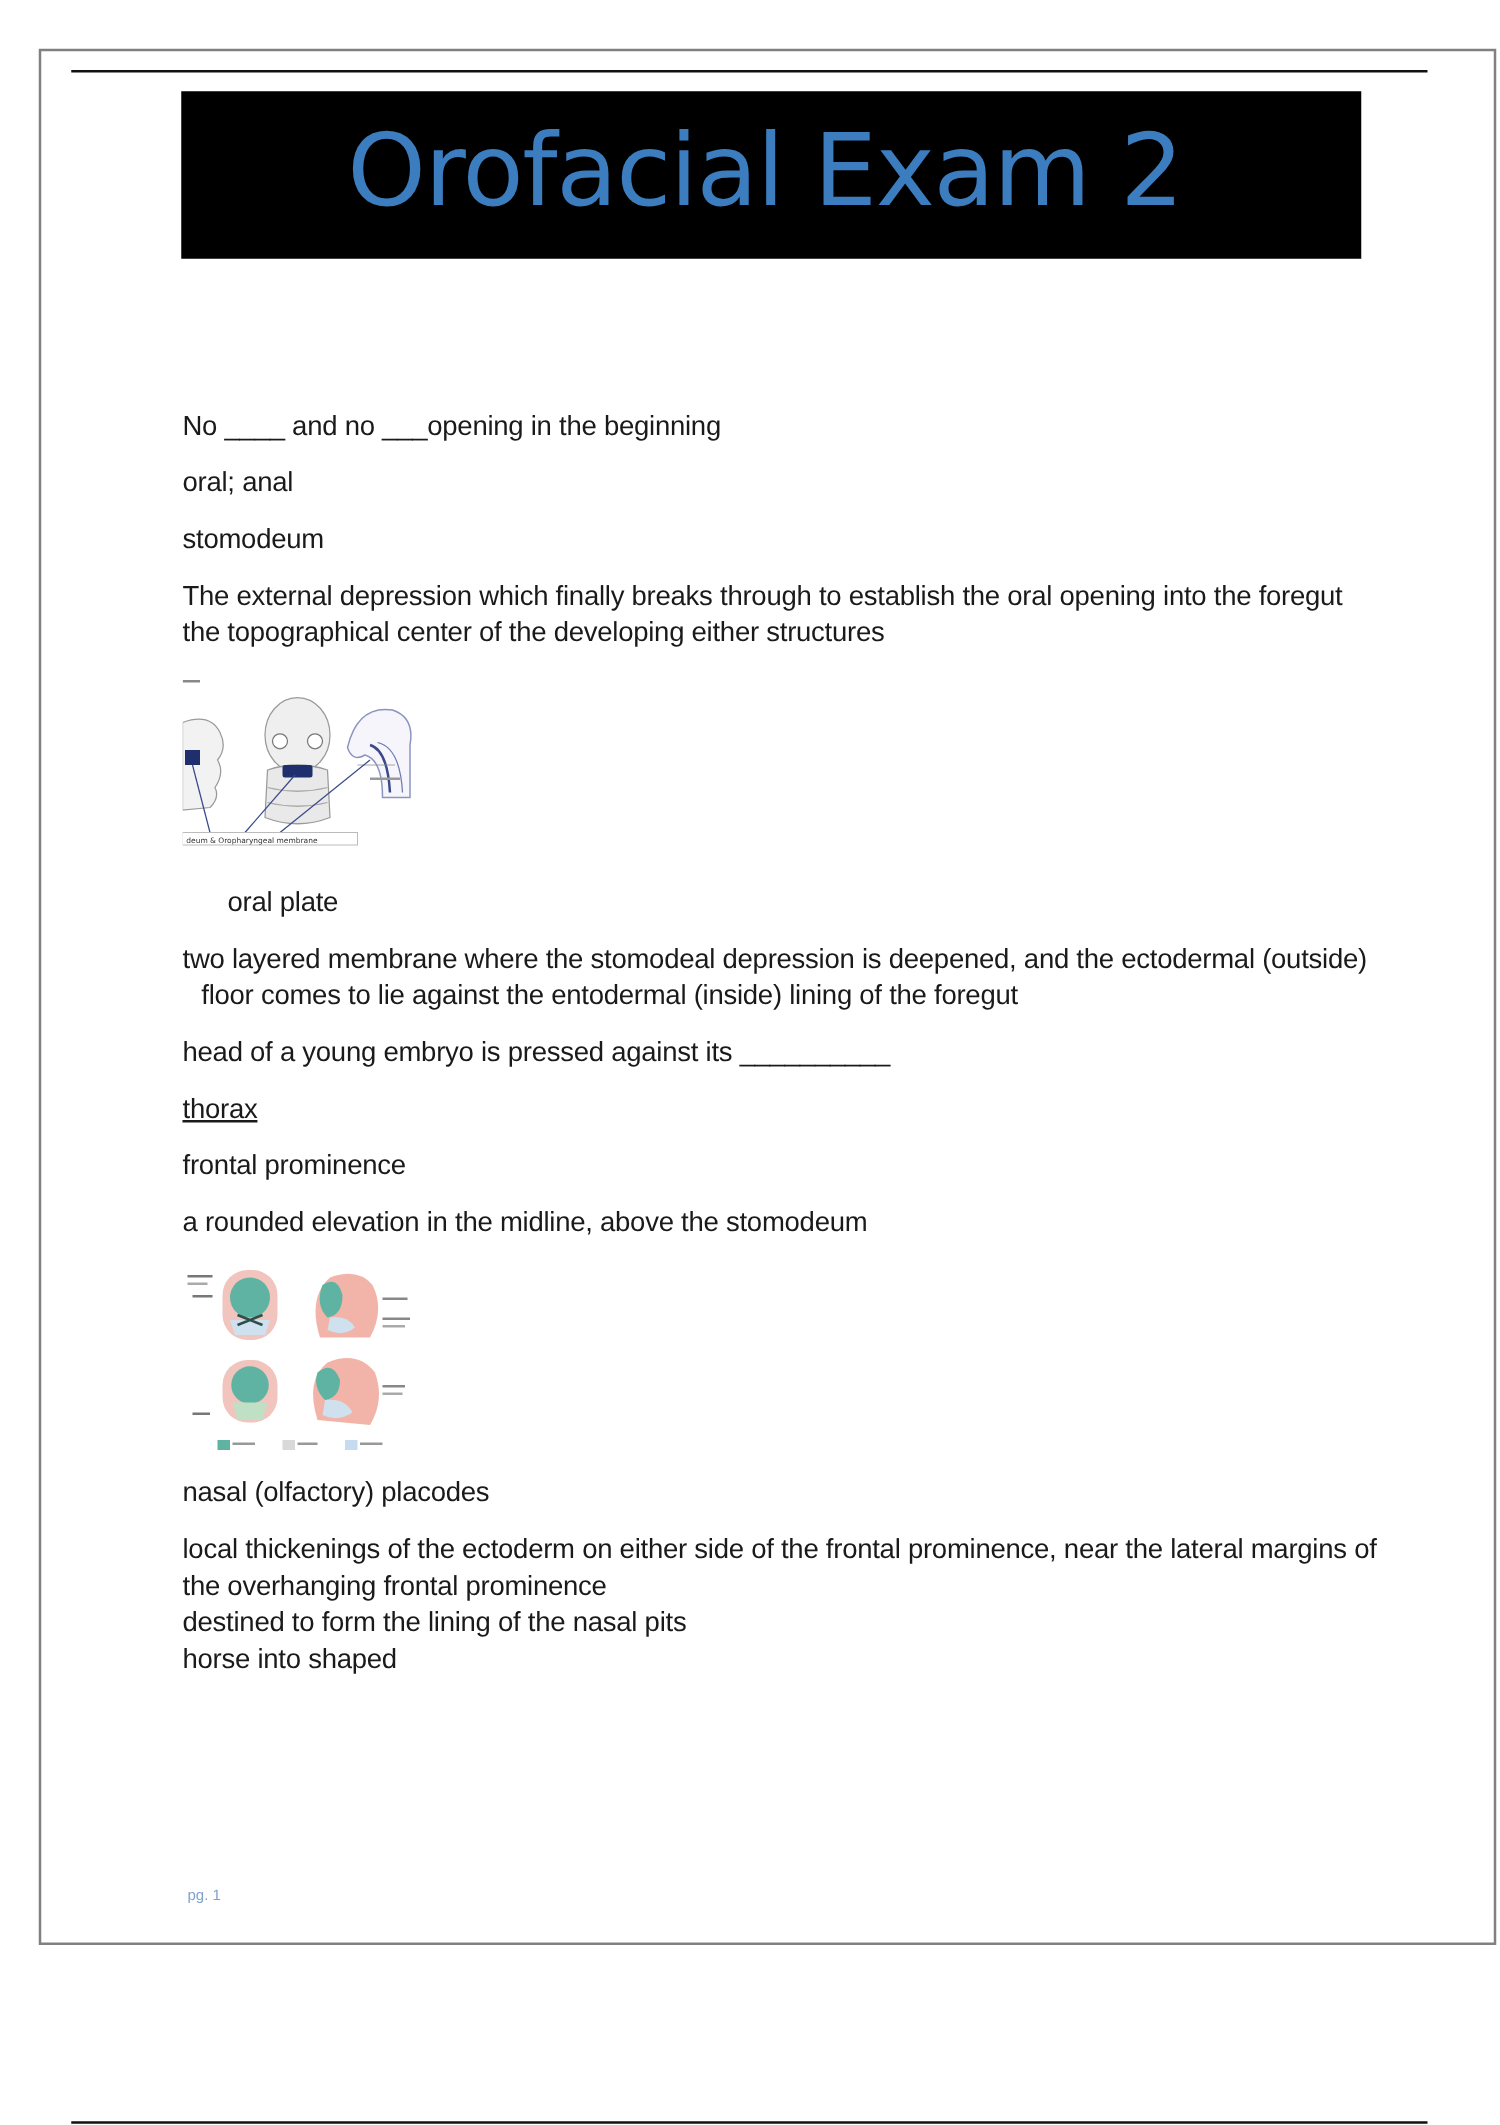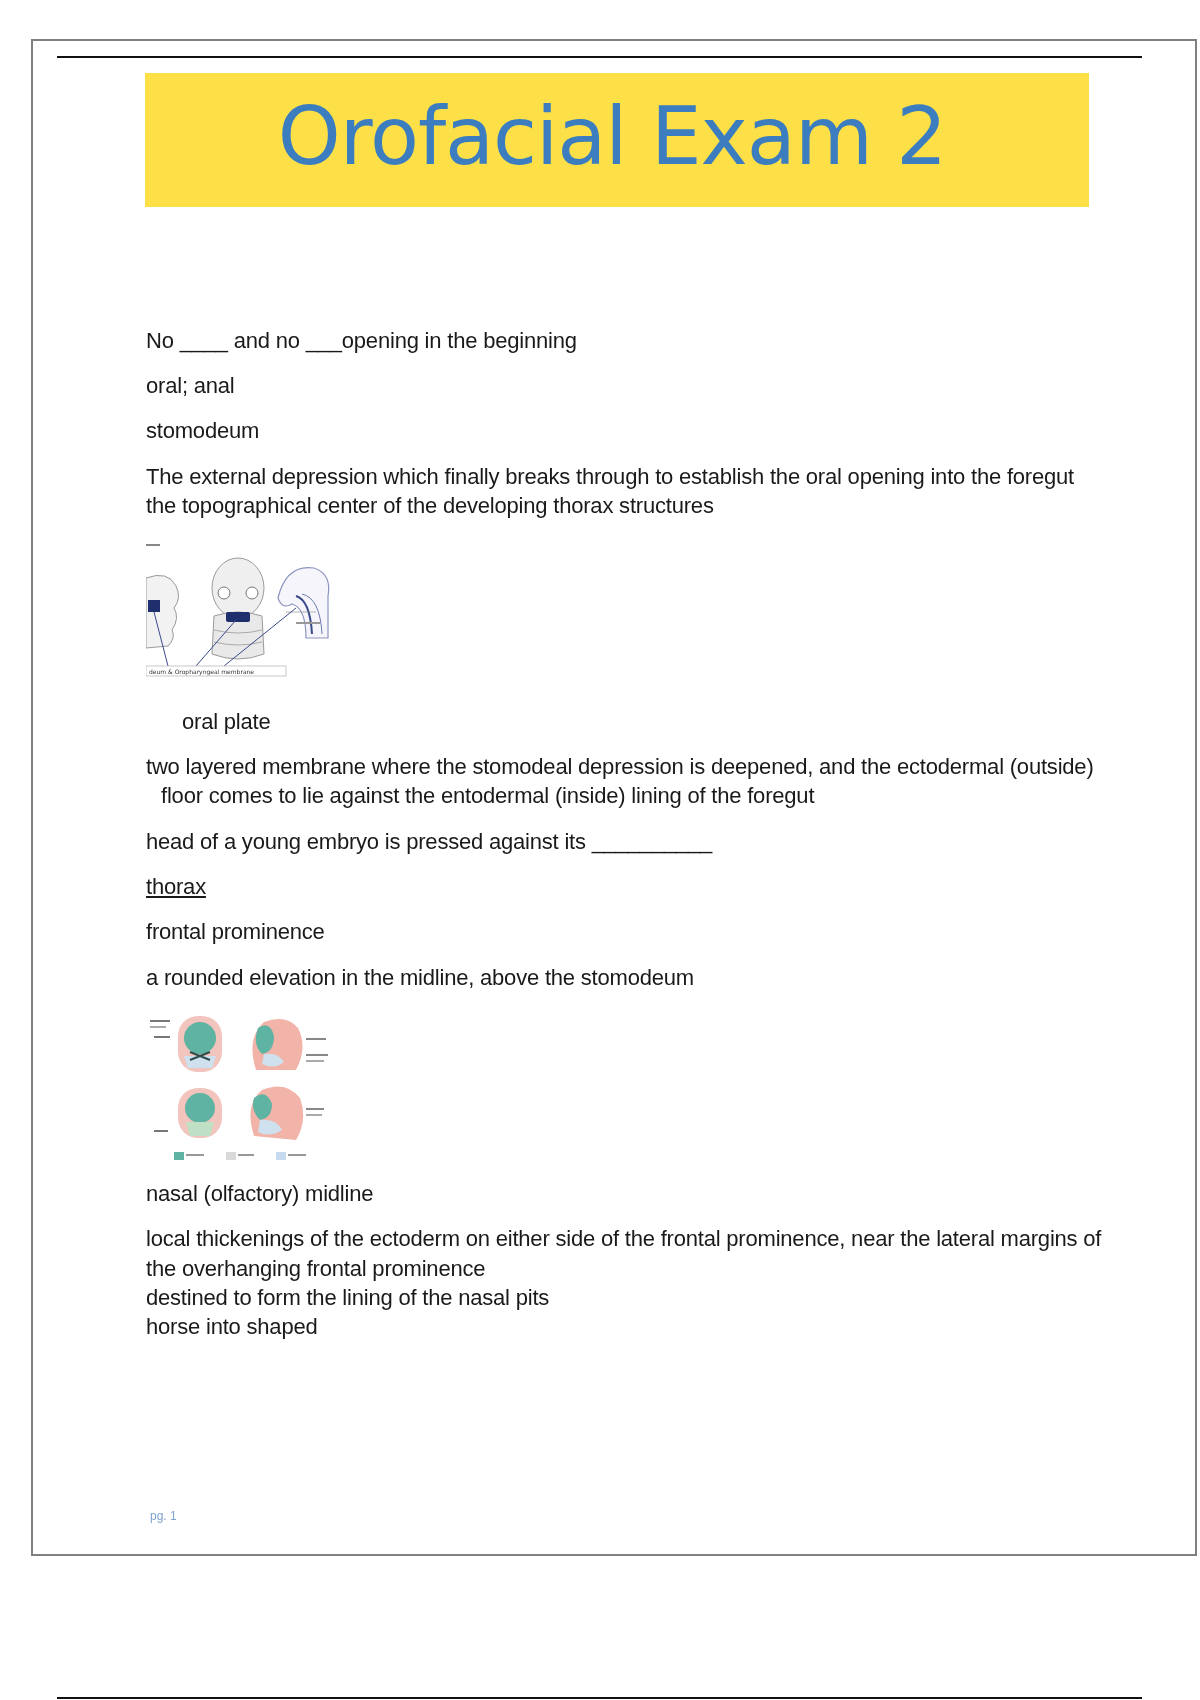--- a/index.html
+++ b/index.html
@@ -3,21 +3,21 @@
 <meta charset="utf-8">
 <style>
   html, body { margin: 0; padding: 0; background: #ffffff; }
   body { width: 1200px; height: 1700px; position: relative; overflow: hidden;
          font-family: "Liberation Sans", "DejaVu Sans", sans-serif; color: #1a1a1a; }
   .top-rule { position: absolute; left: 57px; top: 56px; width: 1085px; height: 2px; background: #111; }
   .bottom-rule { position: absolute; left: 57px; top: 1697px; width: 1085px; height: 2px; background: #111; }
   .page-frame { position: absolute; left: 31px; top: 39px; width: 1166px; height: 1517px;
                 border: 2px solid #808080; box-sizing: border-box; }
   .title-banner { position: absolute; left: 145px; top: 73px; width: 944px; height: 134px;
-                  background: #fde047; display: flex; align-items: center; justify-content: center; }
+                  background: #000000; display: flex; align-items: center; justify-content: center; }
   .title-text { font-family: "DejaVu Sans", sans-serif; font-size: 80px; color: #3b7dbf;
                 letter-spacing: -1px; line-height: 1; margin-top: -6px; margin-left: -10px; }
   .line { position: absolute; left: 146px; font-size: 22px; line-height: 22px; white-space: nowrap;
           font-family: "Liberation Sans", sans-serif; color: #1a1a1a; letter-spacing: -0.2px; }
   .figure { position: absolute; left: 146px; background: #fff; overflow: hidden; }
   .page-num { position: absolute; left: 150px; top: 1509px; font-size: 12px; color: #7fa3cf;
               font-family: "Liberation Sans", sans-serif; }
 </style>
 </head>
 <body>
@@ -28,21 +28,21 @@
 
 <div class="title-banner">
   <span class="title-text">Orofacial Exam 2</span>
 </div>
 
 <div class="line" style="top:330px;">No ____ and no ___opening in the beginning</div>
 <div class="line" style="top:375px;">oral; anal</div>
 
 <div class="line" style="top:420px;">stomodeum</div>
 <div class="line" style="top:466px;">The external depression which finally breaks through to establish the oral opening into the foregut</div>
-<div class="line" style="top:495px;">the topographical center of the developing thorax structures</div>
+<div class="line" style="top:495px;">the topographical center of the developing either structures</div>
 
 <div class="figure" style="top:538px; width:186px; height:155px;">
   <svg width="186" height="155" viewBox="0 0 186 155">
     <rect x="0" y="6" width="14" height="2" fill="#888"></rect>
 
     <path d="M0 40 Q22 32 30 48 Q36 60 28 70 Q34 80 26 92 Q30 100 22 108 L0 110 Z" fill="#f2f2f2" stroke="#9a9a9a" stroke-width="1"></path>
     <rect x="2" y="62" width="12" height="12" fill="#1f2f6e"></rect>
 
     <ellipse cx="92" cy="50" rx="26" ry="30" fill="#efefef" stroke="#9a9a9a" stroke-width="1"></ellipse>
     <circle cx="78" cy="55" r="6" fill="#fff" stroke="#777"></circle>
@@ -107,21 +107,21 @@
 
     <rect x="28" y="144" width="10" height="8" fill="#5fb3a3"></rect>
       <rect x="40" y="146" width="18" height="2" fill="#999"></rect>
     <rect x="80" y="144" width="10" height="8" fill="#d9d9d9"></rect>
       <rect x="92" y="146" width="16" height="2" fill="#999"></rect>
     <rect x="130" y="144" width="10" height="8" fill="#c6dbef"></rect>
       <rect x="142" y="146" width="18" height="2" fill="#999"></rect>
   </svg>
 </div>
 
-<div class="line" style="top:1183px;">nasal (olfactory) midline</div>
+<div class="line" style="top:1183px;">nasal (olfactory) placodes</div>
 <div class="line" style="top:1228px;">local thickenings of the ectoderm on either side of the frontal prominence, near the lateral margins of</div>
 <div class="line" style="top:1258px;">the overhanging frontal prominence</div>
 <div class="line" style="top:1287px;">destined to form the lining of the nasal pits</div>
 <div class="line" style="top:1316px;">horse into shaped</div>
 
 <div class="page-num">pg. 1</div>
 
 <div class="bottom-rule"></div>
 
 </body></html>

